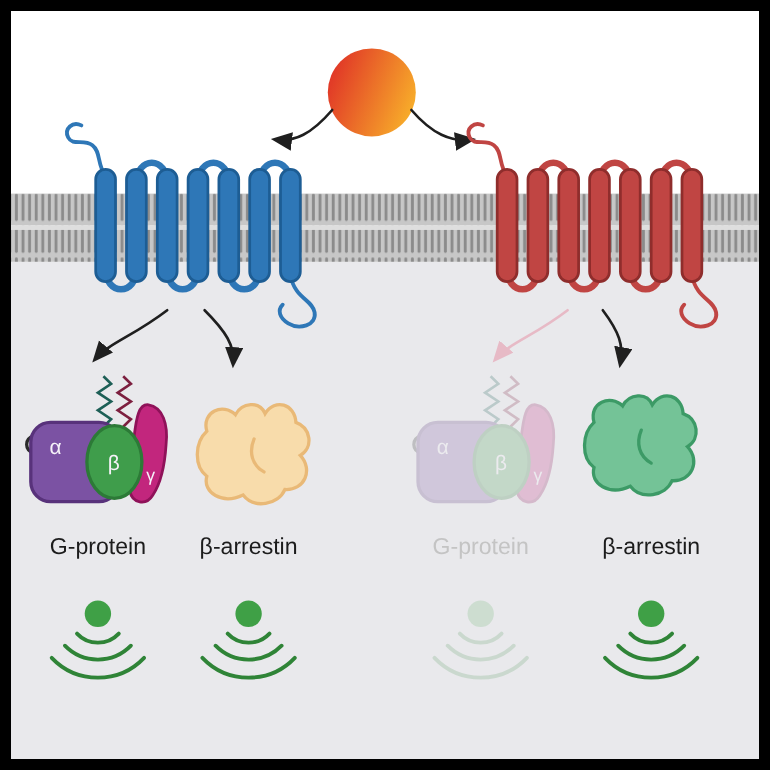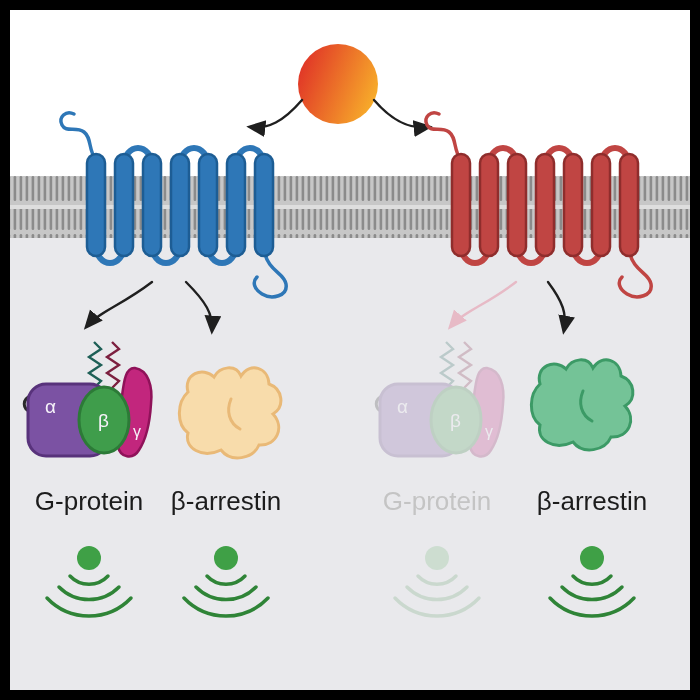--- a/index.html
+++ b/index.html
@@ -28,21 +28,21 @@
   .subunit-letter{fill:#f6f2f9;font-size:19px;font-family:"Liberation Sans","DejaVu Sans",sans-serif;}
   .alpha-hook{fill:none;stroke:#2b2b2b;stroke-width:3;stroke-linecap:round;}
   .arrestin-beige{fill:var(--arrestin-beige,#f8dcab);stroke:var(--arrestin-beige-dark,#e9b977);stroke-width:3;}
   .arrestin-beige-notch{fill:none;stroke:var(--arrestin-beige-dark,#e9b977);stroke-width:3;stroke-linecap:round;}
   .arrestin-green{fill:var(--arrestin-green,#74c397);stroke:var(--arrestin-green-dark,#3c9a66);stroke-width:3;}
   .arrestin-green-notch{fill:none;stroke:var(--arrestin-green-dark,#3c9a66);stroke-width:3;stroke-linecap:round;}
   .signal-arc{fill:none;stroke:var(--signal-green,#2f8437);stroke-width:3.5;stroke-linecap:round;}
   .signal-dot{fill:var(--signal-dot,#3fa046);}
   .label{
     position:absolute;transform:translateX(-50%);white-space:nowrap;
-    font-size:26px;font-weight:500;color:var(--label-dark,#1c1c1c);
+    font-size:21px;font-weight:500;color:var(--label-dark,#1c1c1c);
   }
   .label.faded{color:var(--label-faded,#c4c4c4);}
 </style>
 </head>
 <body>
 
 <div id="stage">
   <svg width="680" height="680" viewBox="10 10 680 680">
     <defs>
       <linearGradient id="ligandGrad" x1="0" y1="0.3" x2="1" y2="0.7">

